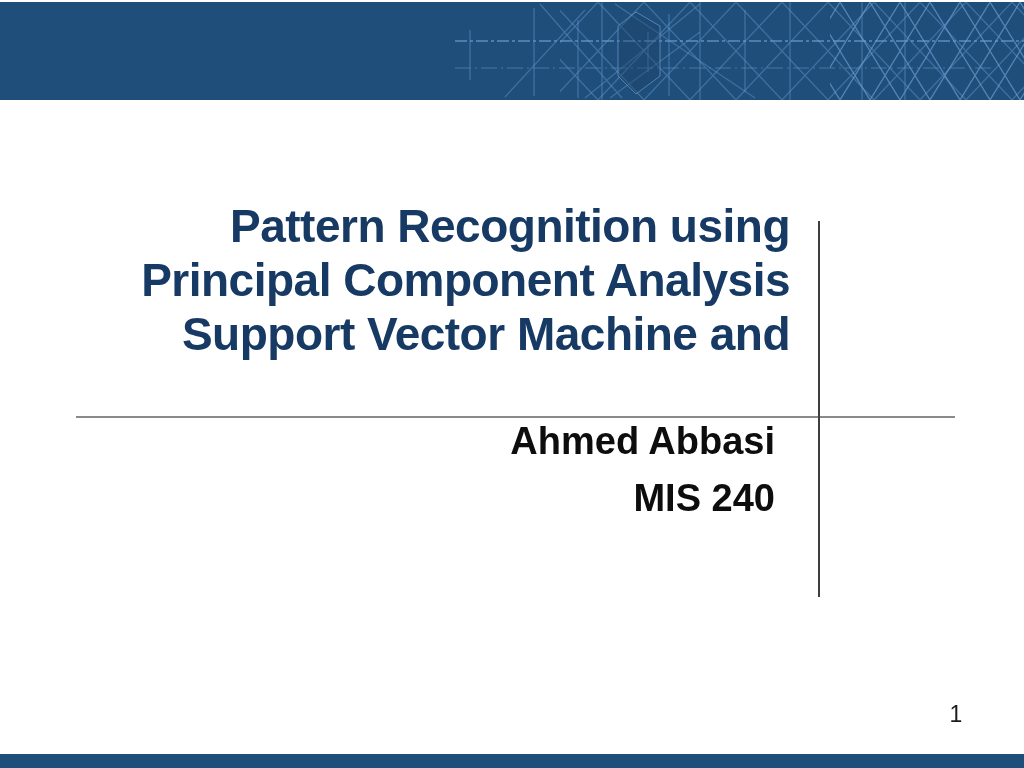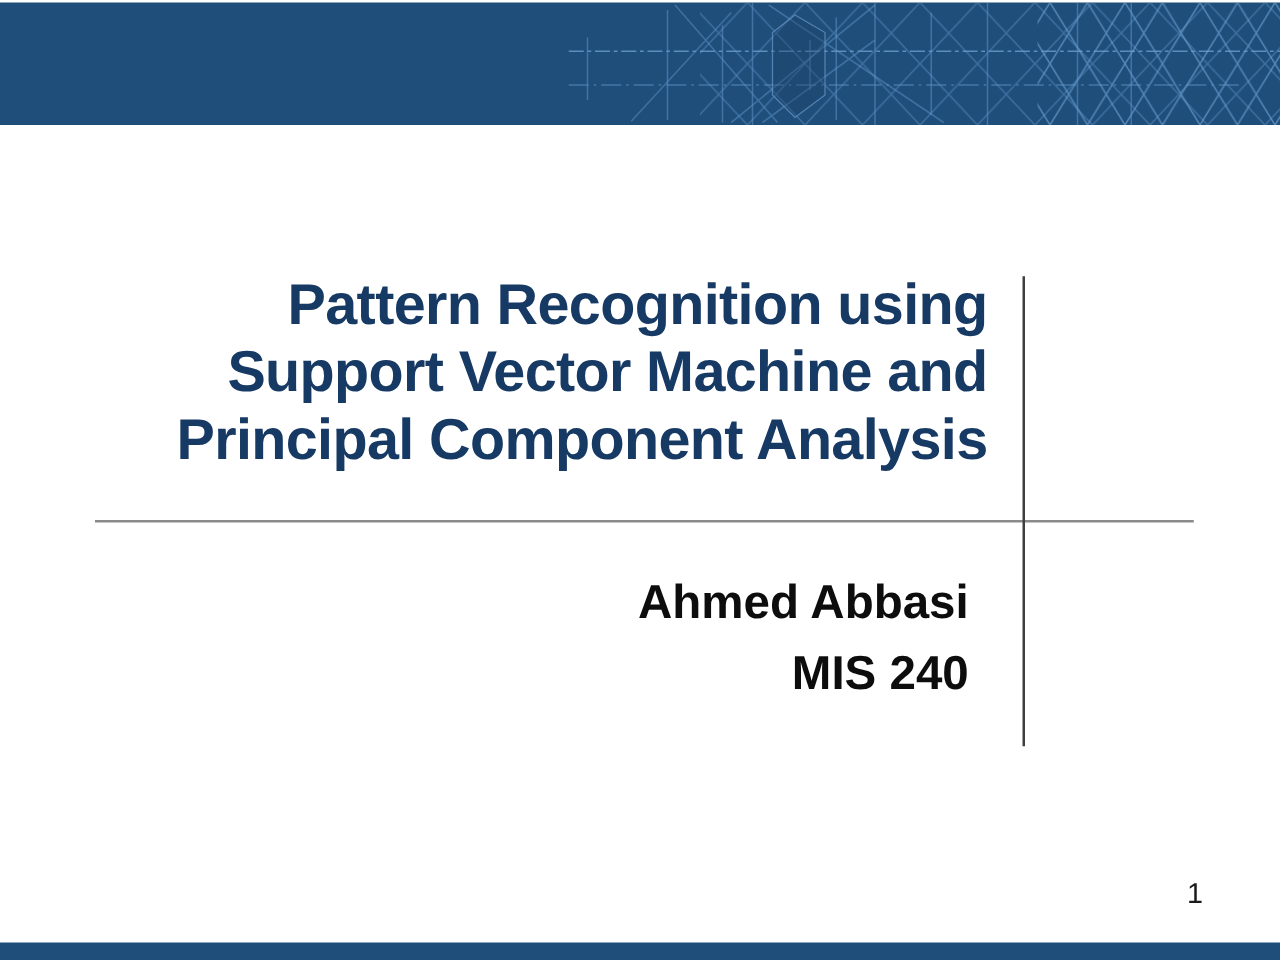--- a/index.html
+++ b/index.html
@@ -13,37 +13,37 @@
   .band-top{
     position:absolute;left:0;top:2px;width:1024px;height:98px;
     background:#1F4E7B;
   }
   .band-top svg{position:absolute;left:0;top:0;}
   .band-bottom{
     position:absolute;left:0;top:754px;width:1024px;height:14px;
     background:#1F4E7B;
   }
   .title-block{
-    position:absolute;left:40px;top:216px;width:750px;
+    position:absolute;left:40px;top:199px;width:750px;
     text-align:right;
     color:#173A64;
     font-size:46px;font-weight:bold;line-height:54px;
     letter-spacing:-0.5px;
   }
   .title-block span{display:block;}
   .title-underline{
     position:absolute;left:76px;top:416px;width:879px;height:2px;
     background:#8A8A8A;
   }
   .side-rule{
     position:absolute;left:818px;top:221px;width:2px;height:376px;
     background:#3F3F3F;
   }
   .subtitle-block{
-    position:absolute;left:400px;top:454px;width:375px;
+    position:absolute;left:400px;top:413px;width:375px;
     text-align:right;
     color:#0D0D0D;
     font-size:38px;font-weight:bold;line-height:57px;
   }
   .subtitle-block span{display:block;}
   .page-number{
     position:absolute;left:946px;top:701px;width:20px;
     text-align:center;
     color:#1A1A1A;font-size:23px;font-weight:normal;line-height:27px;
   }
@@ -68,22 +68,22 @@
       <line x1="455" y1="39" x2="1024" y2="39" stroke="#6FA3D4" stroke-width="1.3" stroke-dasharray="12 3 3 3" opacity="0.75"></line>
       <line x1="455" y1="66" x2="995" y2="66" stroke="#5E92C4" stroke-width="1.2" stroke-dasharray="16 4 2 4" opacity="0.6"></line>
       <path d="M470 28 V78 M534 6 V94 M578 18 V96 M602 0 V98 M648 30 V70 M669 12 V94 M700 0 V98 M745 8 V90 M790 0 V98 M862 0 V98 M905 0 V98" stroke="#5E92C4" stroke-width="1.2" opacity="0.55" fill="none"></path>
       <path d="M505 95 L585 8 M540 2 L622 96 M585 96 L700 2 M615 2 L755 96 M610 96 L700 30" stroke="#5E92C4" stroke-width="1.3" opacity="0.5" fill="none"></path>
       <polygon points="636,10 660,24 660,74 636,92 618,74 618,24" fill="#1A4066" fill-opacity="0.45" stroke="#5E92C4" stroke-width="1" opacity="0.8"></polygon>
     </svg>
   </div>
 
   <div class="title-block">
     <span>Pattern Recognition using</span>
+    <span>Principal Component Analysis</span>
     <span>Support Vector Machine and</span>
-    <span>Principal Component Analysis</span>
   </div>
 
   <div class="title-underline"></div>
 
   <div class="side-rule"></div>
 
   <div class="subtitle-block">
     <span>Ahmed Abbasi</span>
     <span>MIS 240</span>
   </div>

